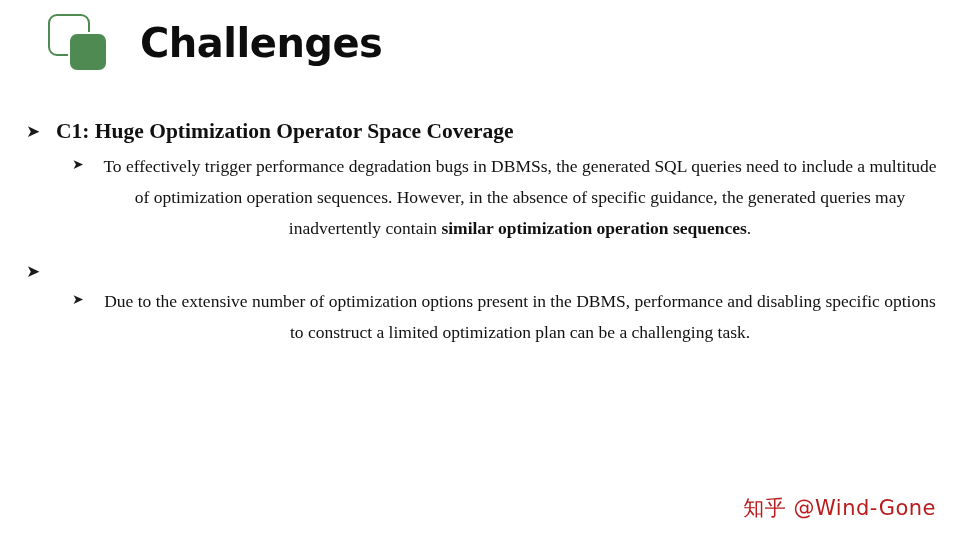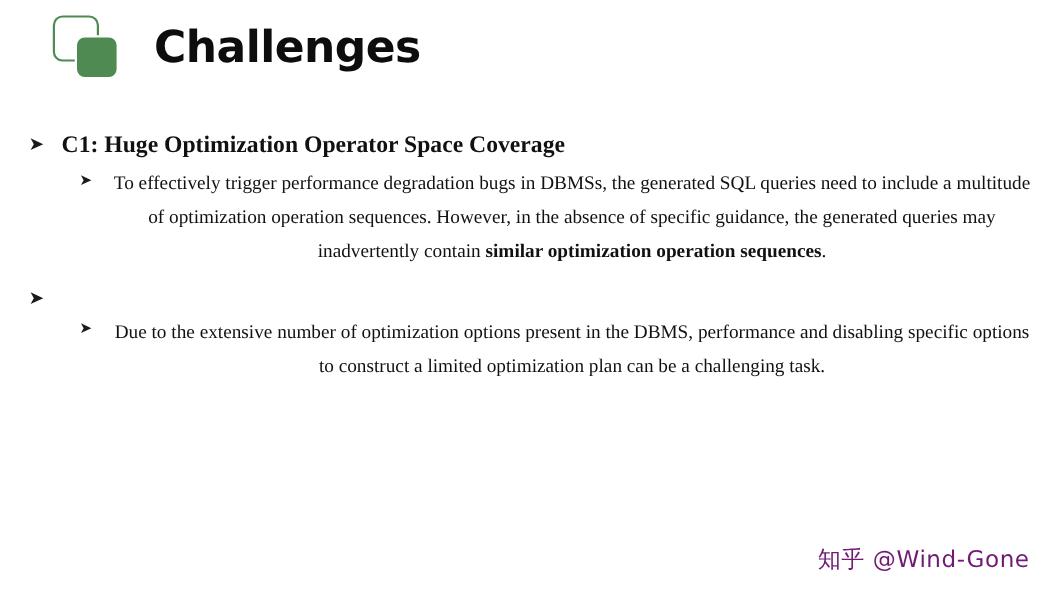--- a/index.html
+++ b/index.html
@@ -124,21 +124,21 @@
 
   .group { margin-bottom: 14px; }
 
   
   .watermark {
     position: absolute;
     right: 24px;
     bottom: 18px;
     font-family: "DejaVu Sans", sans-serif;
     font-size: 21px;
-    color: #701a75;
+    color: #b91c1c;
     letter-spacing: 0.5px;
     white-space: nowrap;
   }
 </style>
 </head>
 <body>
 
 <div class="slide">
 
   <div class="title-row">

